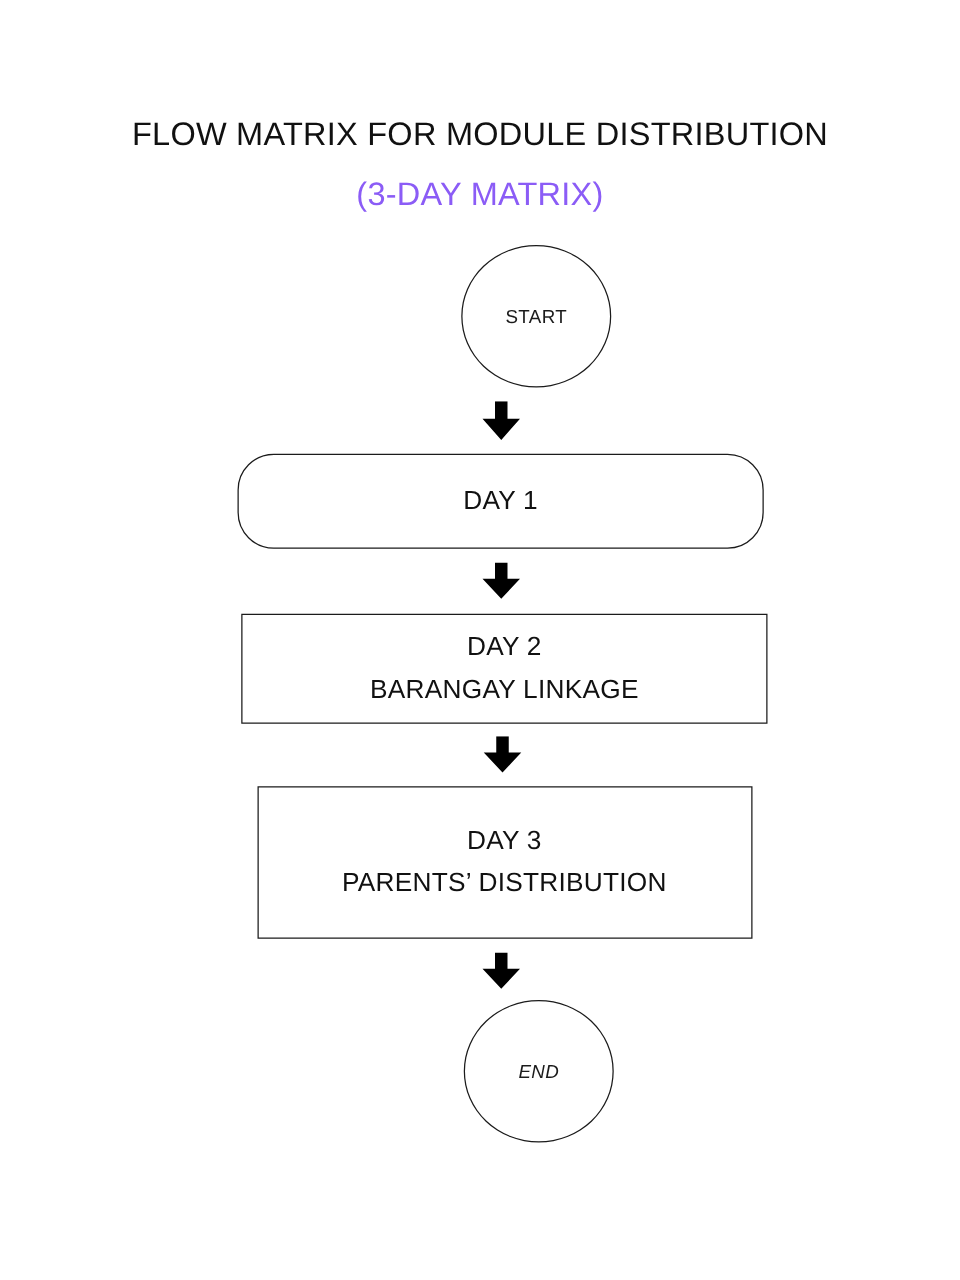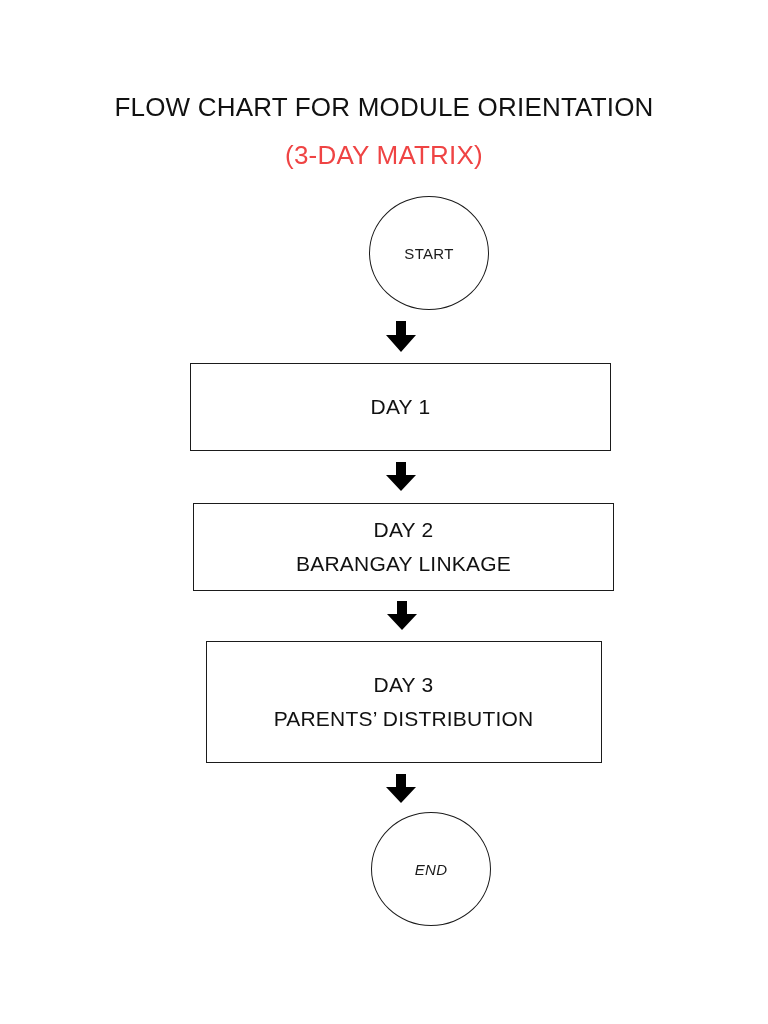--- a/index.html
+++ b/index.html
@@ -36,21 +36,21 @@
     font-size: 26px;
     line-height: 34px;
     letter-spacing: 0.2px;
     color: #111111;
     white-space: nowrap;
   }
   .title-line-2 {
     font-size: 26px;
     line-height: 34px;
     letter-spacing: 0.2px;
-    color: #ef4444;
+    color: #8b5cf6;
     margin-top: 14px;
     white-space: nowrap;
   }
 
   
   .flow {
     position: absolute;
     top: 196px;
     left: 14px;
     width: 768px;
@@ -95,22 +95,23 @@
   }
   .process .line {
     font-size: 21px;
     line-height: 34px;
     letter-spacing: 0.2px;
     color: #111111;
     white-space: nowrap;
   }
   .box-day1 {
     width: 421px;
-    height: 88px;
+    height: 76px;
     margin-left: 5px;
+    border-radius: 29px;
   }
   .box-day2 {
     width: 421px;
     height: 88px;
     margin-left: 11px;
     align-items: center;
   }
   .box-day3 {
     width: 396px;
     height: 122px;
@@ -139,21 +140,21 @@
   .sp-f { height: 10px; }
   .sp-g { height: 11px; }
   .sp-h { height: 8px; }
 </style>
 </head>
 <body>
 
 <div id="page">
 
   <div class="title-block">
-    <div class="title-line-1">FLOW CHART FOR MODULE ORIENTATION</div>
+    <div class="title-line-1">FLOW MATRIX FOR MODULE DISTRIBUTION</div>
     <div class="title-line-2">(3-DAY MATRIX)</div>
   </div>
 
   <div class="flow">
 
     <div class="node-row">
       <div class="terminator row-start">
         <span class="term-label">START</span>
       </div>
     </div>

